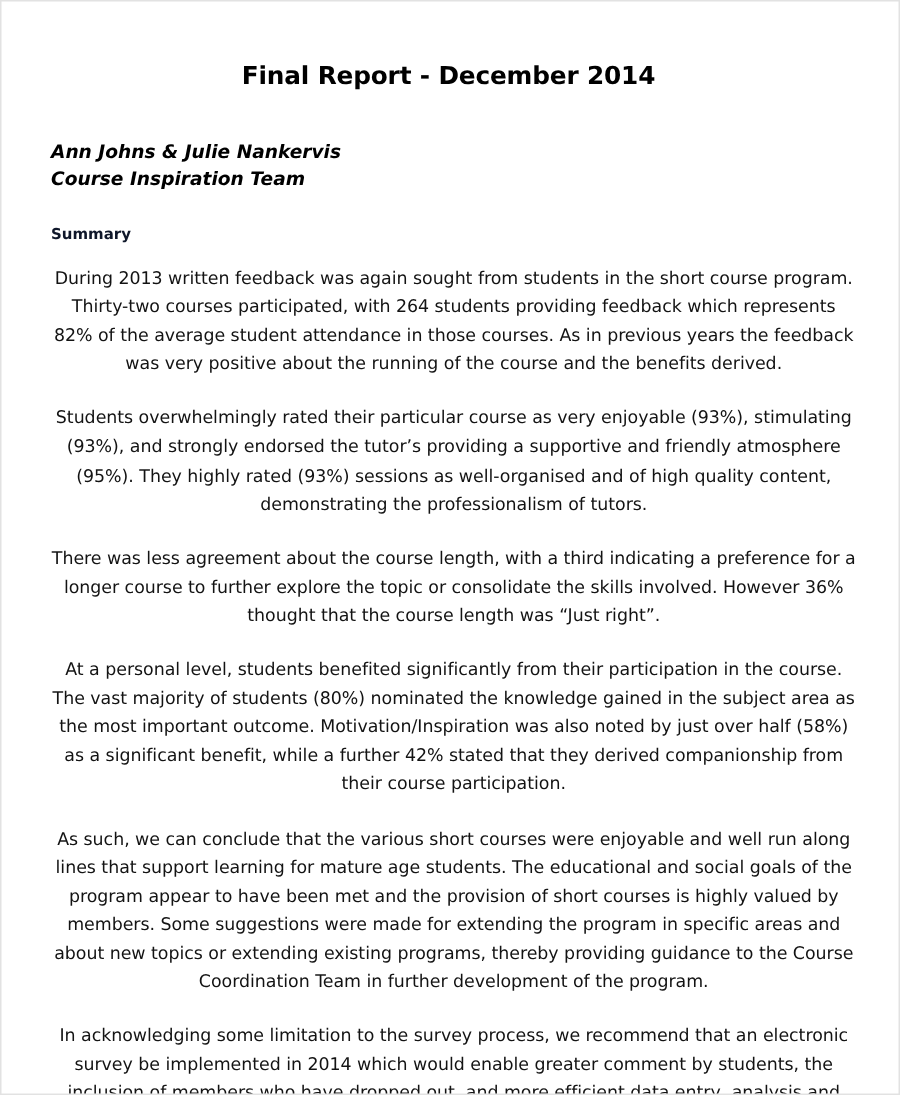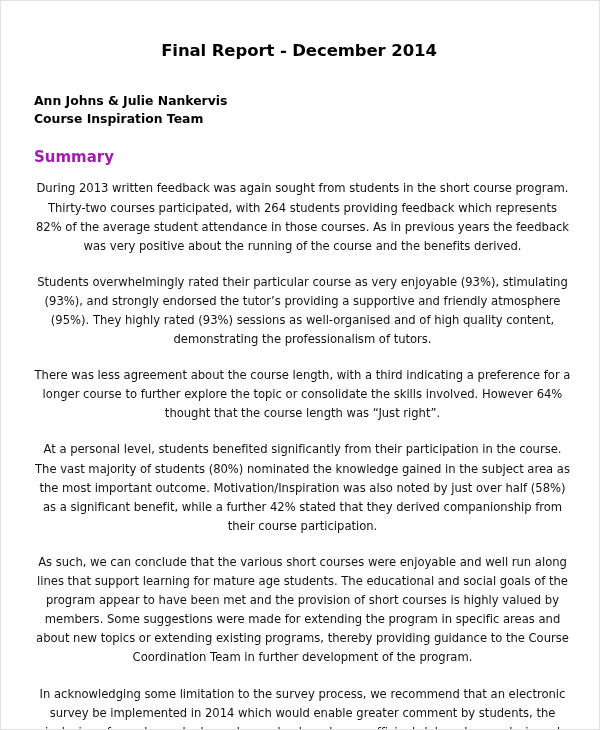--- a/index.html
+++ b/index.html
@@ -36,33 +36,34 @@
     padding-top: 38px;
     width: 534px;
     margin-left: -2px;
   }
   .doc-title .title-line {
     display: block;
   }
   .authors {
     margin-top: 29px;
     font-weight: bold;
+    font-style: italic;
     font-size: 12.4px;
     line-height: 18px;
     color: #000000;
   }
   .authors .author-line {
     display: block;
   }
   .section-heading {
     margin-top: 19px;
     font-weight: bold;
-    font-size: 15px;
+    font-size: 10px;
     line-height: 20px;
-    color: #a21caf;
+    color: #0f172a;
   }
   .body-para {
     margin-top: 11px;
     font-size: 11.6px;
     line-height: 19.1px;
     color: #131313;
     text-align: center;
     letter-spacing: -0.02px;
   }
   .body-para:first-of-type {
@@ -84,19 +85,19 @@
 
     <div class="authors">
       <span class="author-line">Ann Johns &amp; Julie Nankervis</span>
       <span class="author-line">Course Inspiration Team</span>
     </div>
 
     <h2 class="section-heading">Summary</h2>
 
     <p class="body-para">During 2013 written feedback was again sought from students in the short course program. Thirty-two courses participated, with 264 students providing feedback which represents 82% of the average student attendance in those courses. As in previous years the feedback was very positive about the running of the course and the benefits derived.</p>
     <p class="body-para para-gap-lg">Students overwhelmingly rated their particular course as very enjoyable (93%), stimulating (93%), and strongly endorsed the tutor’s providing a supportive and friendly atmosphere (95%). They highly rated (93%) sessions as well-organised and of high quality content, demonstrating the professionalism of tutors.</p>
-    <p class="body-para para-gap-lg">There was less agreement about the course length, with a third indicating a preference for a longer course to further explore the topic or consolidate the skills involved.  However 64% thought that the course length was “Just right”.</p>
+    <p class="body-para para-gap-lg">There was less agreement about the course length, with a third indicating a preference for a longer course to further explore the topic or consolidate the skills involved.  However 36% thought that the course length was “Just right”.</p>
     <p class="body-para para-gap-lg">At a personal level, students benefited significantly from their participation in the course. The vast majority of students (80%) nominated the knowledge gained in the subject area as the most important outcome. Motivation/Inspiration was also noted by just over half (58%) as a significant benefit, while a further 42% stated that they derived companionship from their course participation.</p>
     <p class="body-para para-gap-lg">As such, we can conclude that the various short courses were enjoyable and well run along lines that support learning for mature age students. The educational and social goals of the program appear to have been met and the provision of short courses is highly valued by members. Some suggestions were made for extending the program in specific areas and about new topics or extending existing programs, thereby providing guidance to the Course Coordination Team in further development of the program.</p>
     <p class="body-para para-gap-lg">In acknowledging some limitation to the survey process, we recommend that an electronic survey be implemented in 2014 which would enable greater comment by students, the inclusion of members who have dropped out, and more efficient data entry, analysis and feedback to individual tutors.</p>
 
   </div>
 </div>
 
 </body></html>

